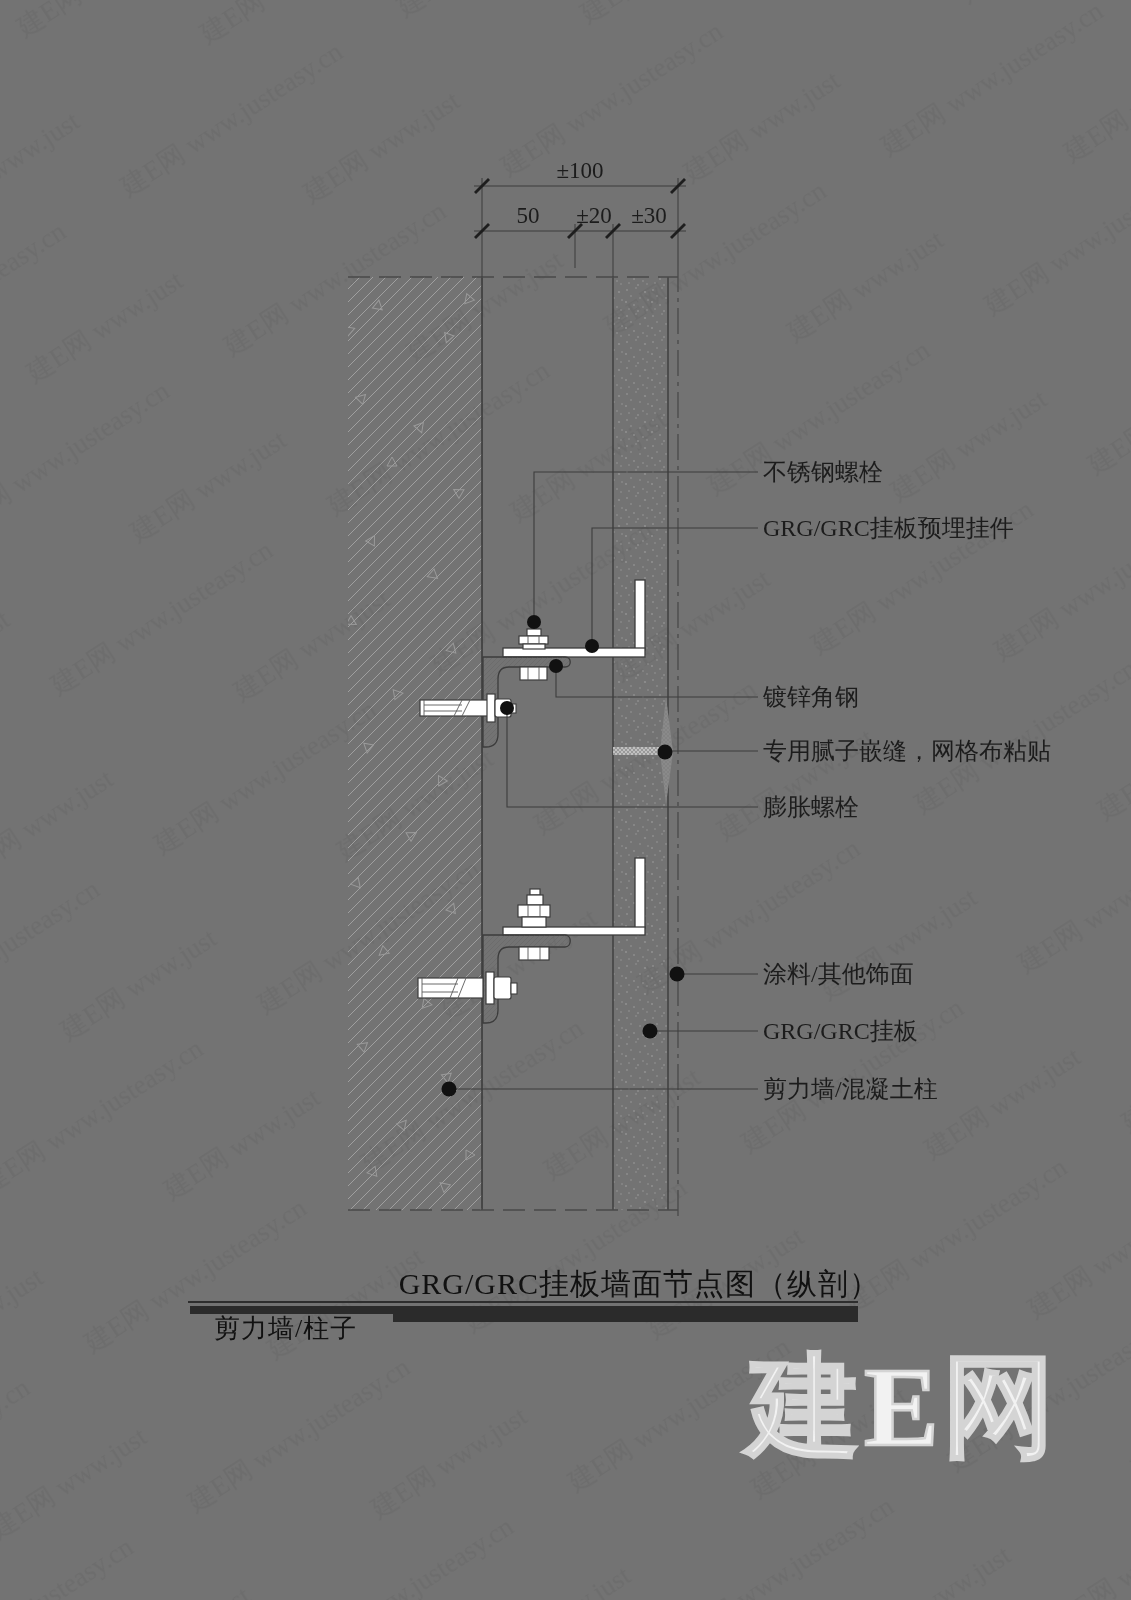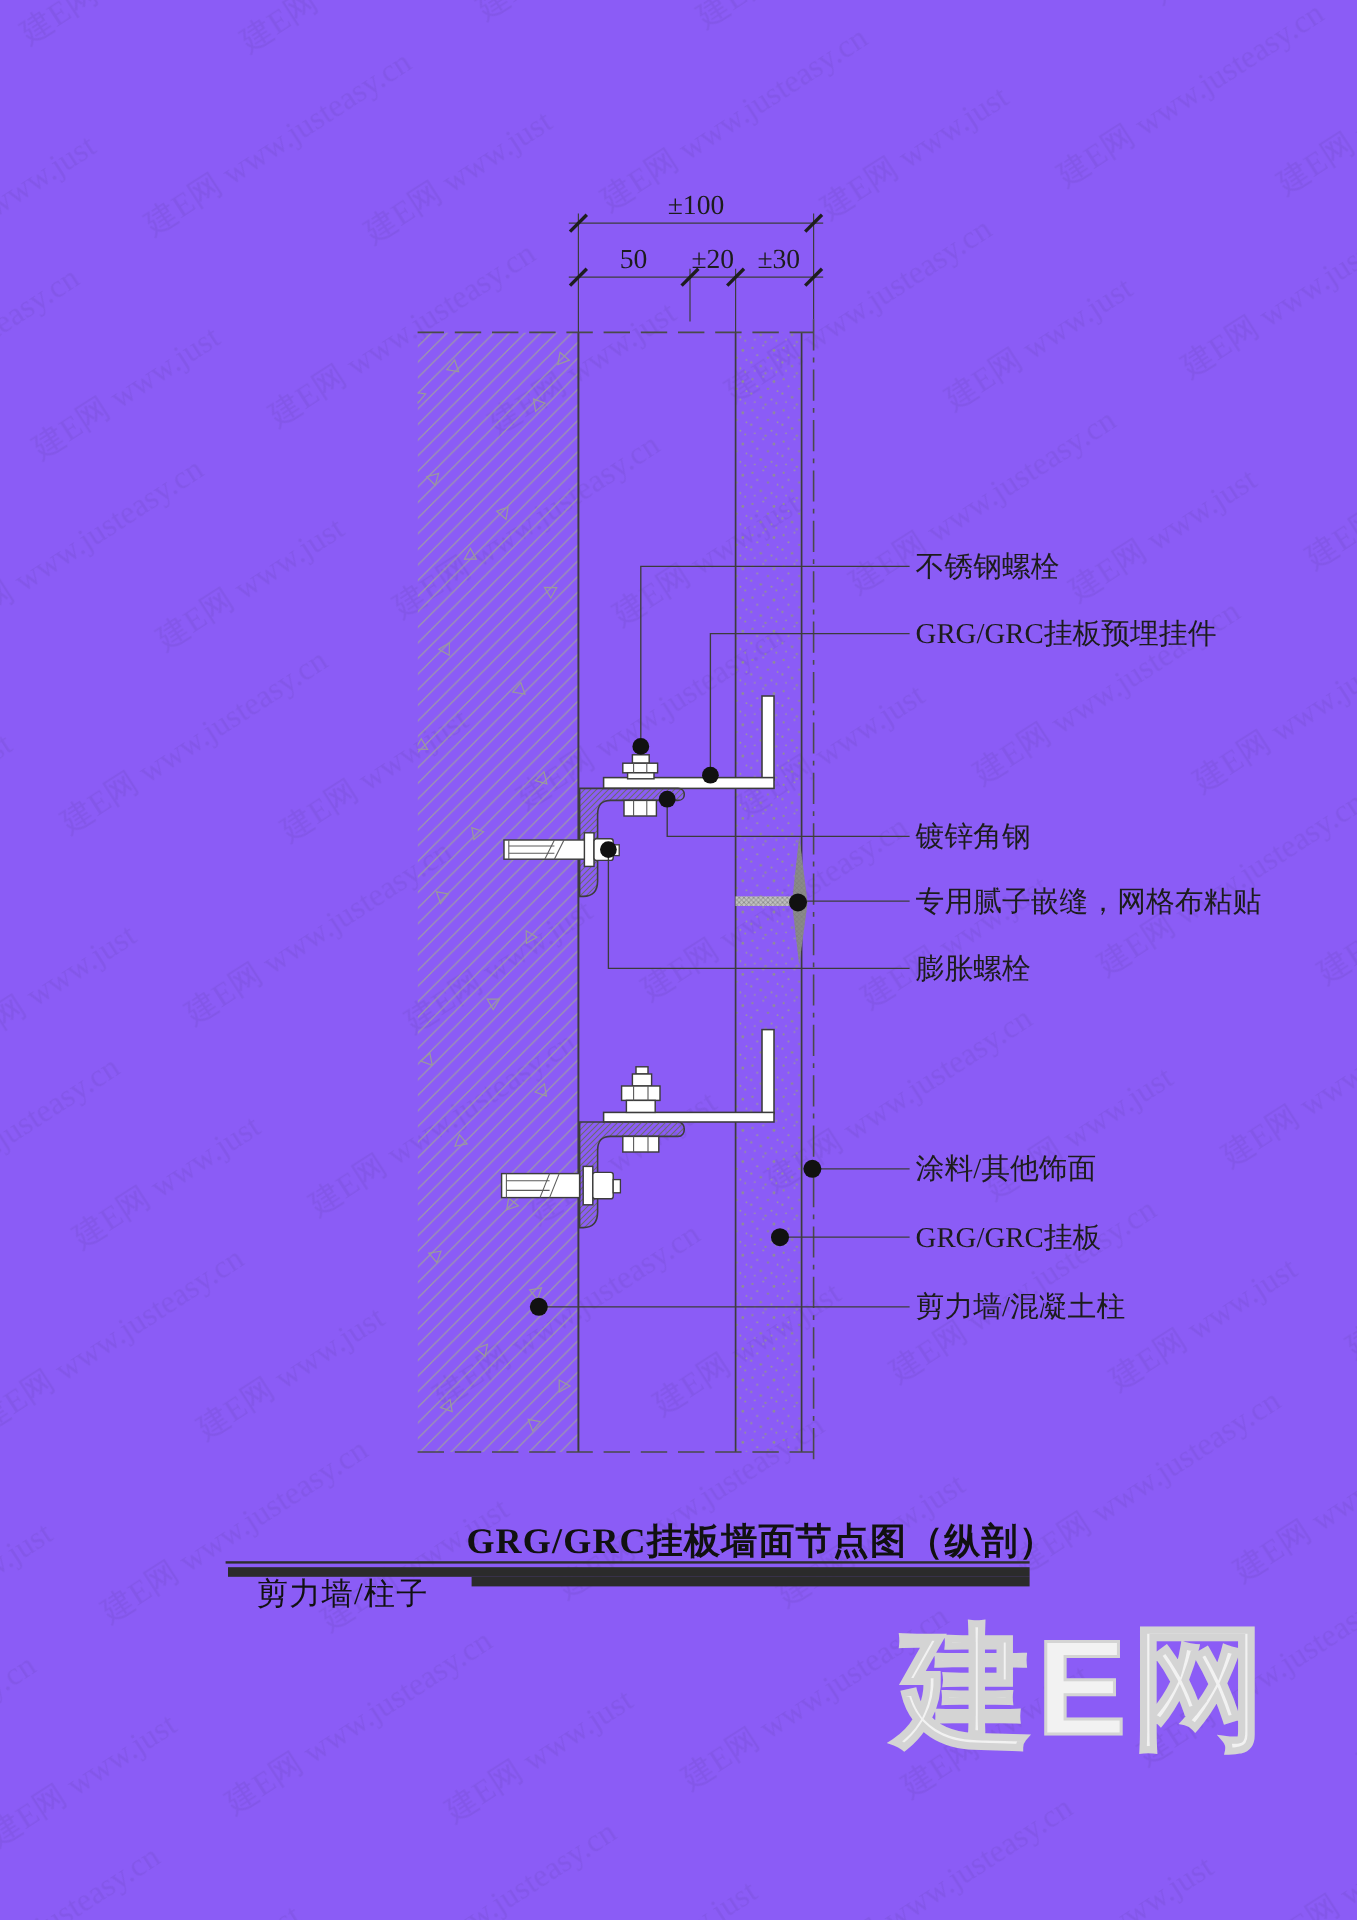--- a/index.html
+++ b/index.html
@@ -1,30 +1,30 @@
 <!DOCTYPE html>
 <html><head>
 <meta charset="utf-8">
 <style>
   html,body{margin:0;padding:0;background:#ffffff;}
-  .page{position:relative;width:1131px;height:1600px;background:#8b5cf6;overflow:hidden;
+  .page{position:relative;width:1131px;height:1600px;background:#737373;overflow:hidden;
         font-family:"Liberation Serif","DejaVu Serif",serif;}
   .layer{position:absolute;left:0;top:0;}
   .cad-text{font-family:"Liberation Serif","DejaVu Serif",serif;fill:#1c1c1c;}
   .dim-text{font-size:23px;text-anchor:middle;}
   .callout-text{font-size:24px;}
   .title-text{position:absolute;top:1264px;right:251px;font-size:30px;color:#111;
-              letter-spacing:1px;white-space:nowrap;font-weight:700;}
+              letter-spacing:1px;white-space:nowrap;font-weight:400;}
   .rule-thin{position:absolute;left:188px;top:1301px;width:670px;height:2px;background:#2e2e2e;}
   .rule-bar1{position:absolute;left:190px;top:1306px;width:668px;height:8px;background:#2b2b2b;}
   .rule-bar2{position:absolute;left:393px;top:1314px;width:465px;height:8px;background:#2b2b2b;}
   .subtitle-text{position:absolute;left:214px;top:1311px;font-size:26px;color:#111;
                  letter-spacing:1px;white-space:nowrap;}
   .logo-wm{position:absolute;left:748px;top:1332px;font-size:112px;font-weight:bold;
-           font-family:Liberation Sans, sans-serif;color:#f2f2f2;
+           font-family:Liberation Serif, serif;color:#f2f2f2;
            -webkit-text-stroke:2.5px #d4d4d4;letter-spacing:4px;white-space:nowrap;}
 </style>
 </head>
 <body>
 
 <div class="page">
 
   <svg class="layer" width="1131" height="1600">
     <defs>
       <pattern id="wm" width="330" height="190" patternUnits="userSpaceOnUse" patternTransform="rotate(-33)">

